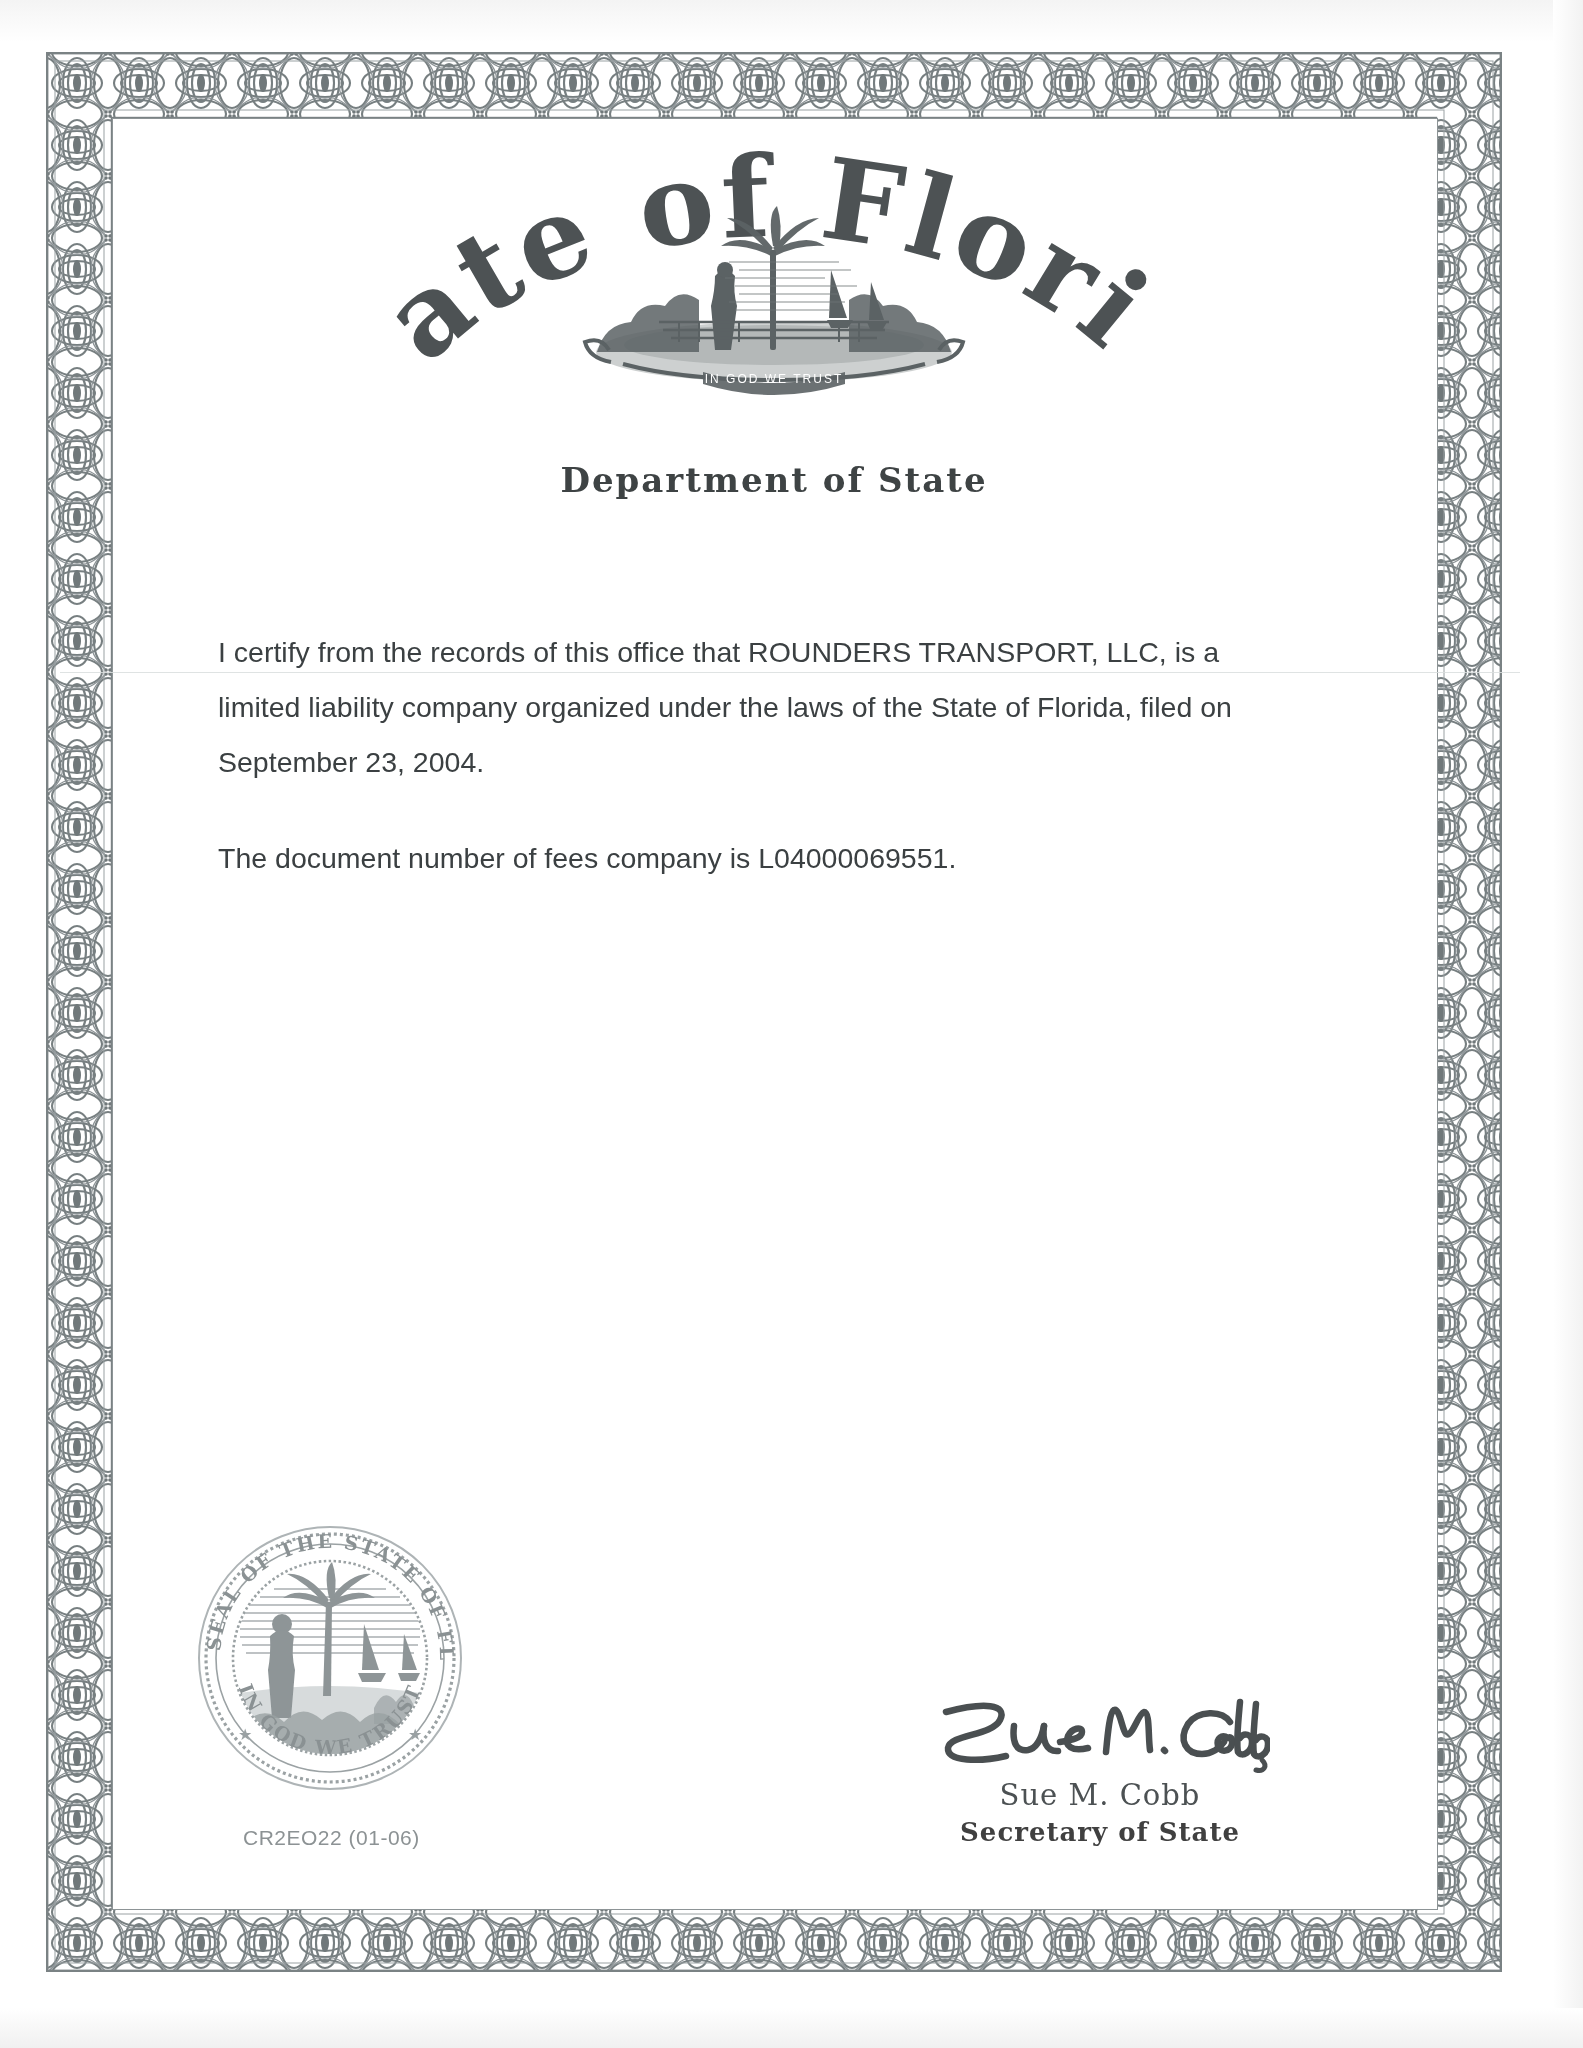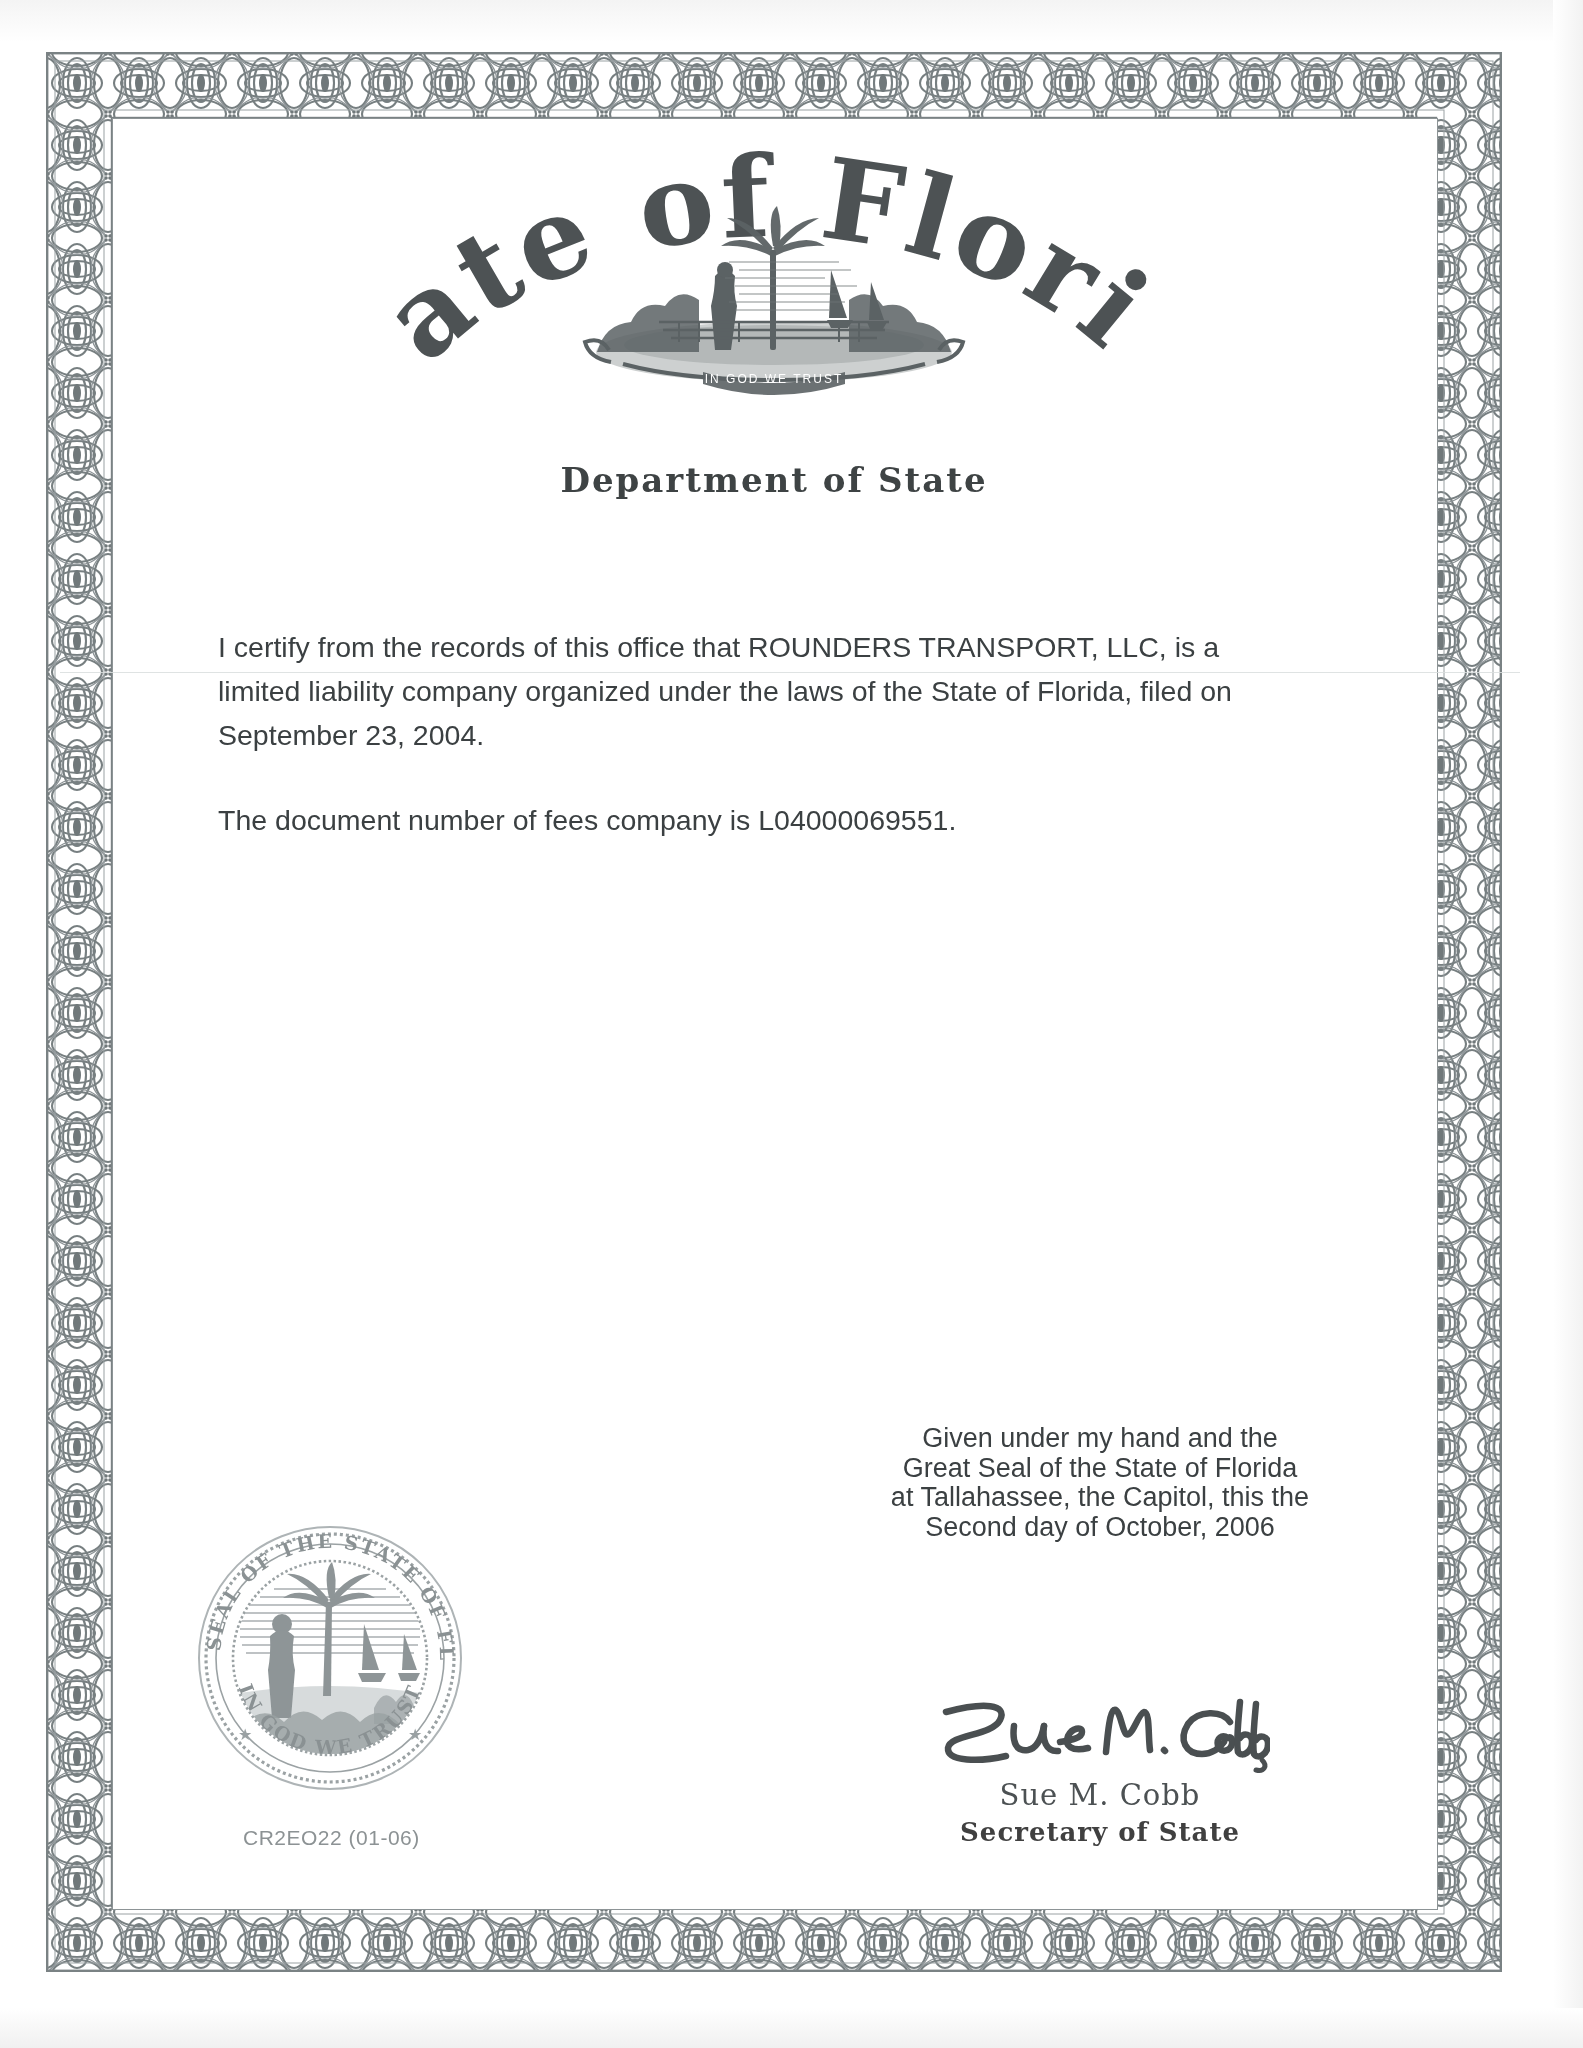--- a/index.html
+++ b/index.html
@@ -108,21 +108,21 @@
   }
 
   
   .body-block {
     position: absolute;
     left: 218px;
     top: 625px;
     width: 1090px;
     color: #3b4042;
     font-size: 28.5px;
-    line-height: 44px;
+    line-height: 55px;
   }
   .para { margin: 0 0 41px 0; }
   .para.justify { text-align: justify; }
   .para.justify > span { display: block; }
 
   
   .given-block {
     position: absolute;
     left: 870px;
     top: 1424px;
@@ -327,26 +327,20 @@
       <span>limited liability company organized under the laws of the State of Florida, filed on</span>
       <span>September 23, 2004.</span>
     </div>
 
     <div class="para">
       <span>The document number of fees company is L04000069551.</span>
     </div>
 
   </div>
 
-  <div class="given-block">
-    <div>Given under my hand and the</div>
-    <div>Great Seal of the State of Florida</div>
-    <div>at Tallahassee, the Capitol, this the</div>
-    <div>Second day of October, 2006</div>
-  </div>
 
   <div class="seal-wrap">
     <svg viewBox="0 0 280 280">
       <defs>
         <path id="sealTop" d="M 30 140 A 110 110 0 0 1 250 140"></path>
         <path id="sealBot" d="M 44 140 A 96 96 0 0 0 236 140"></path>
         <clipPath id="innerClip">
             <circle cx="140" cy="140" r="96"></circle>
           </clipPath>
       </defs>

